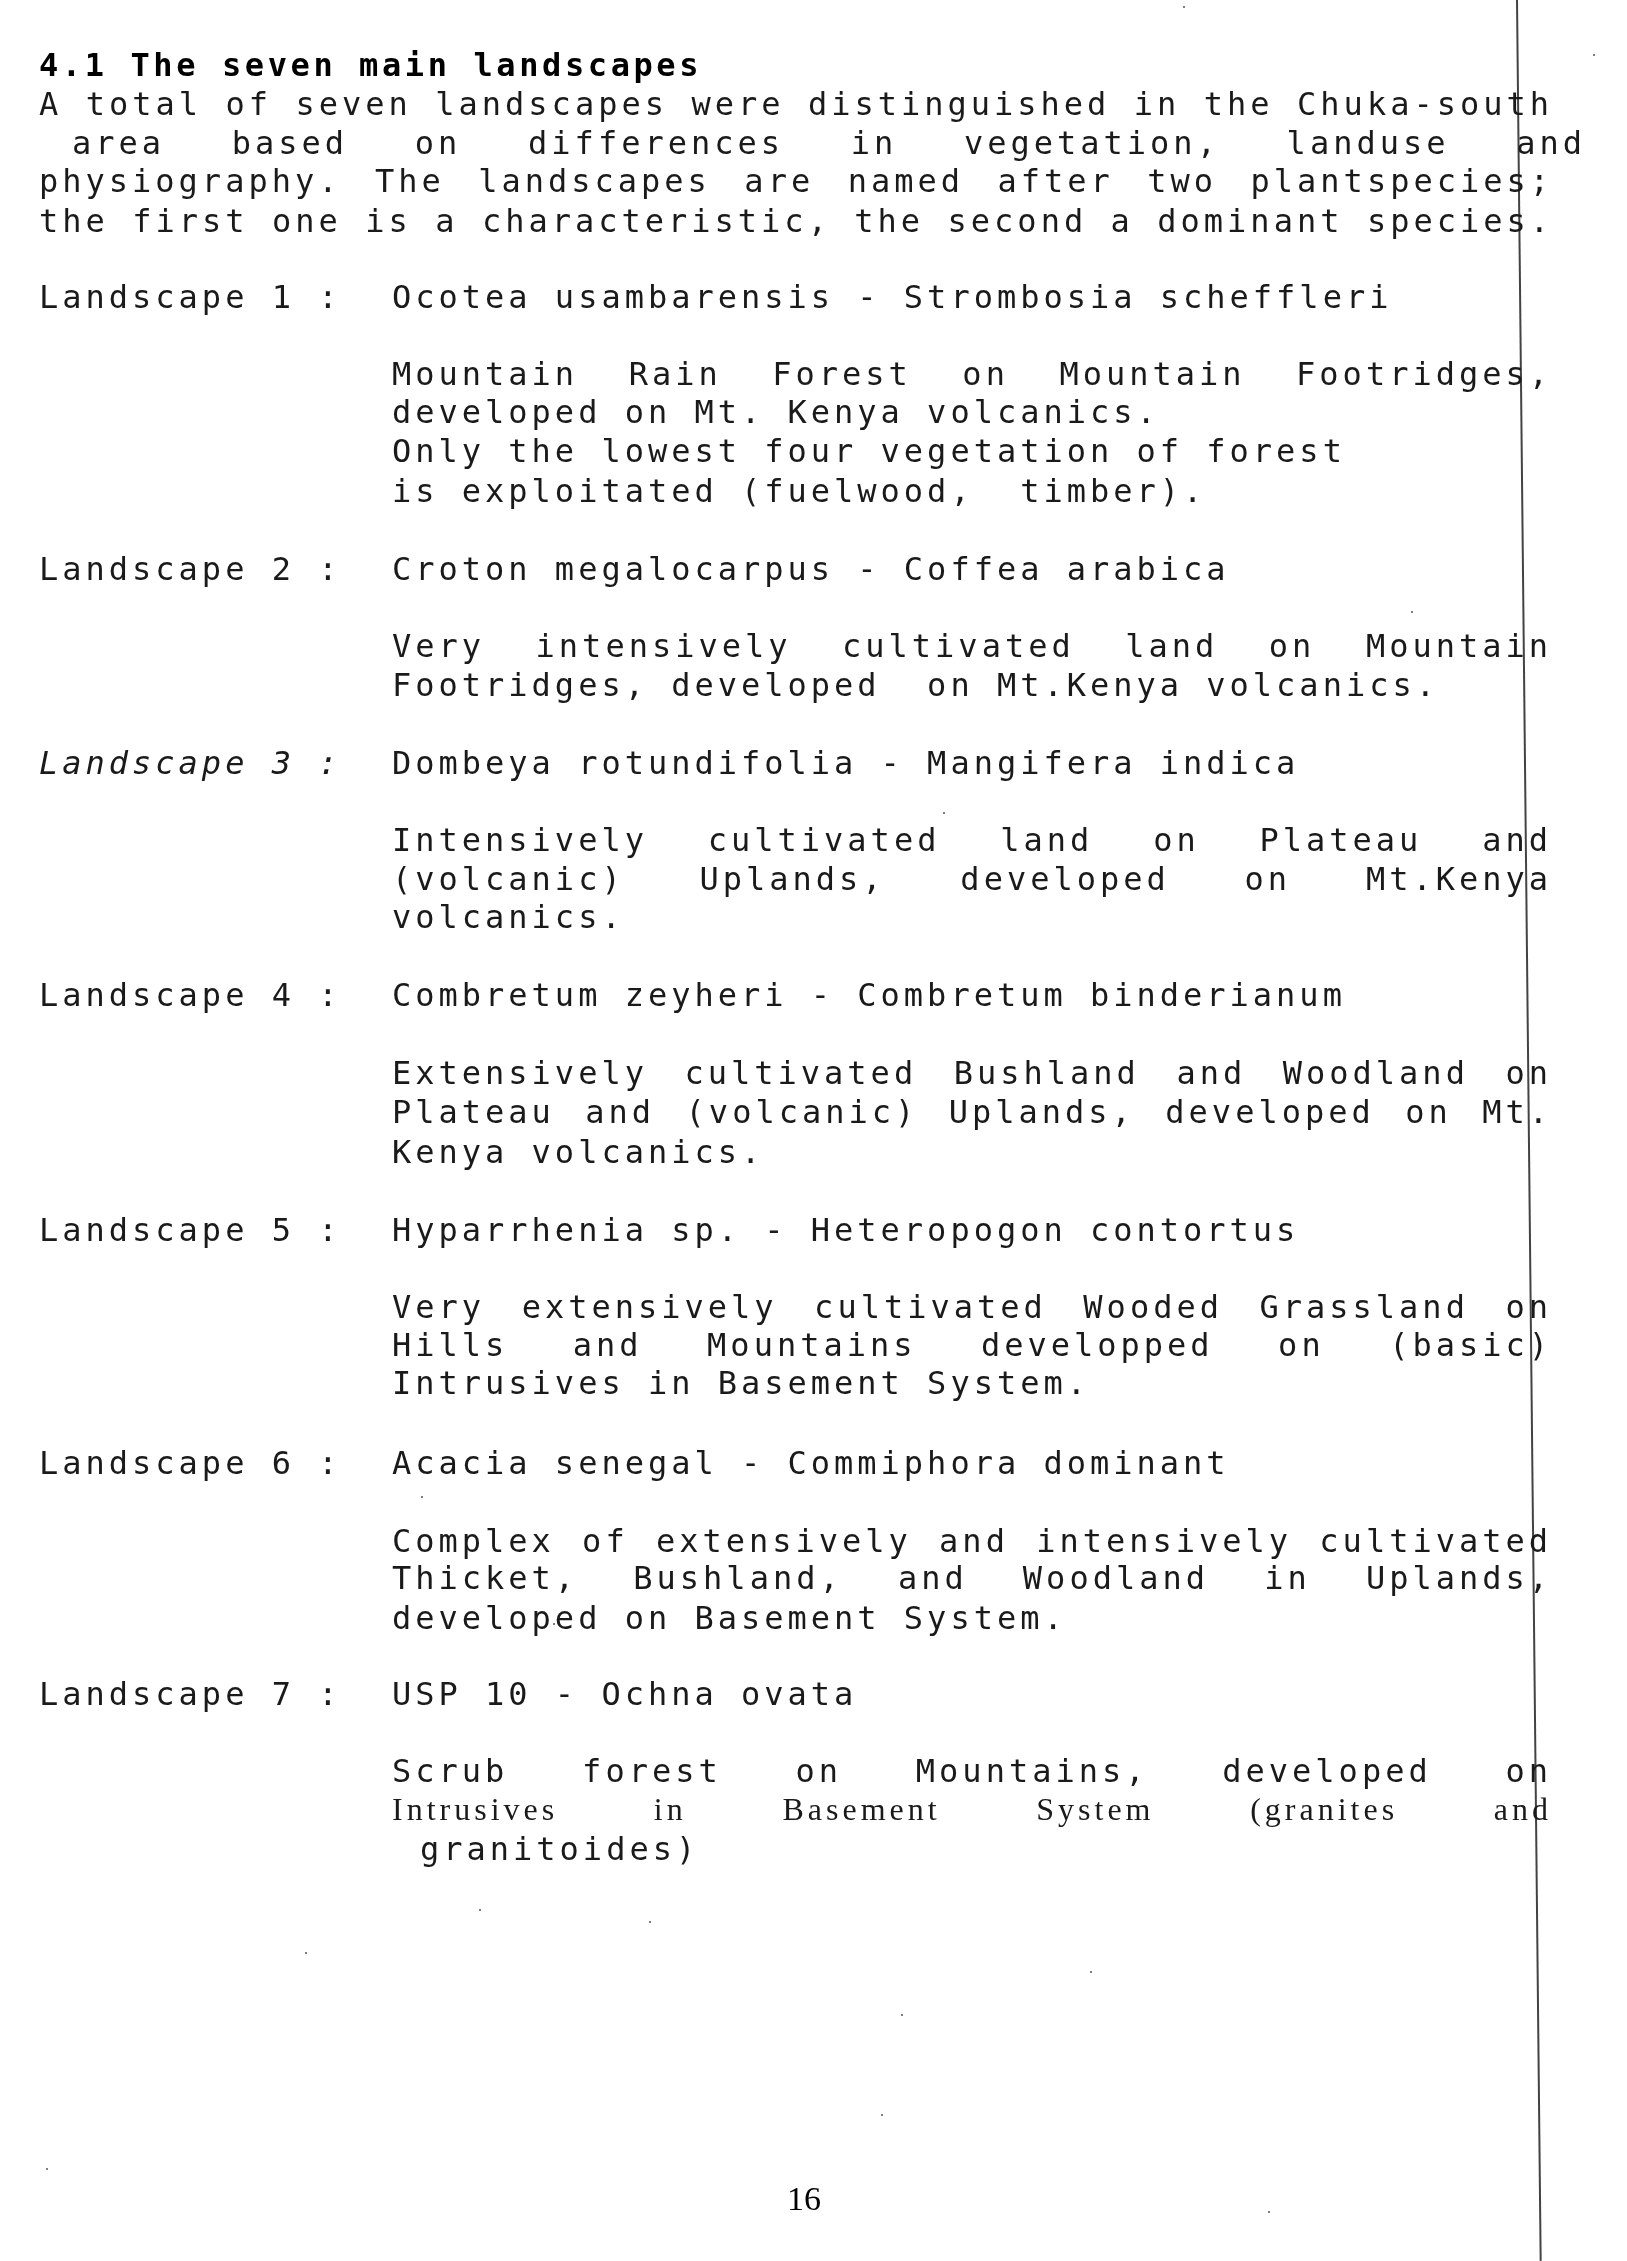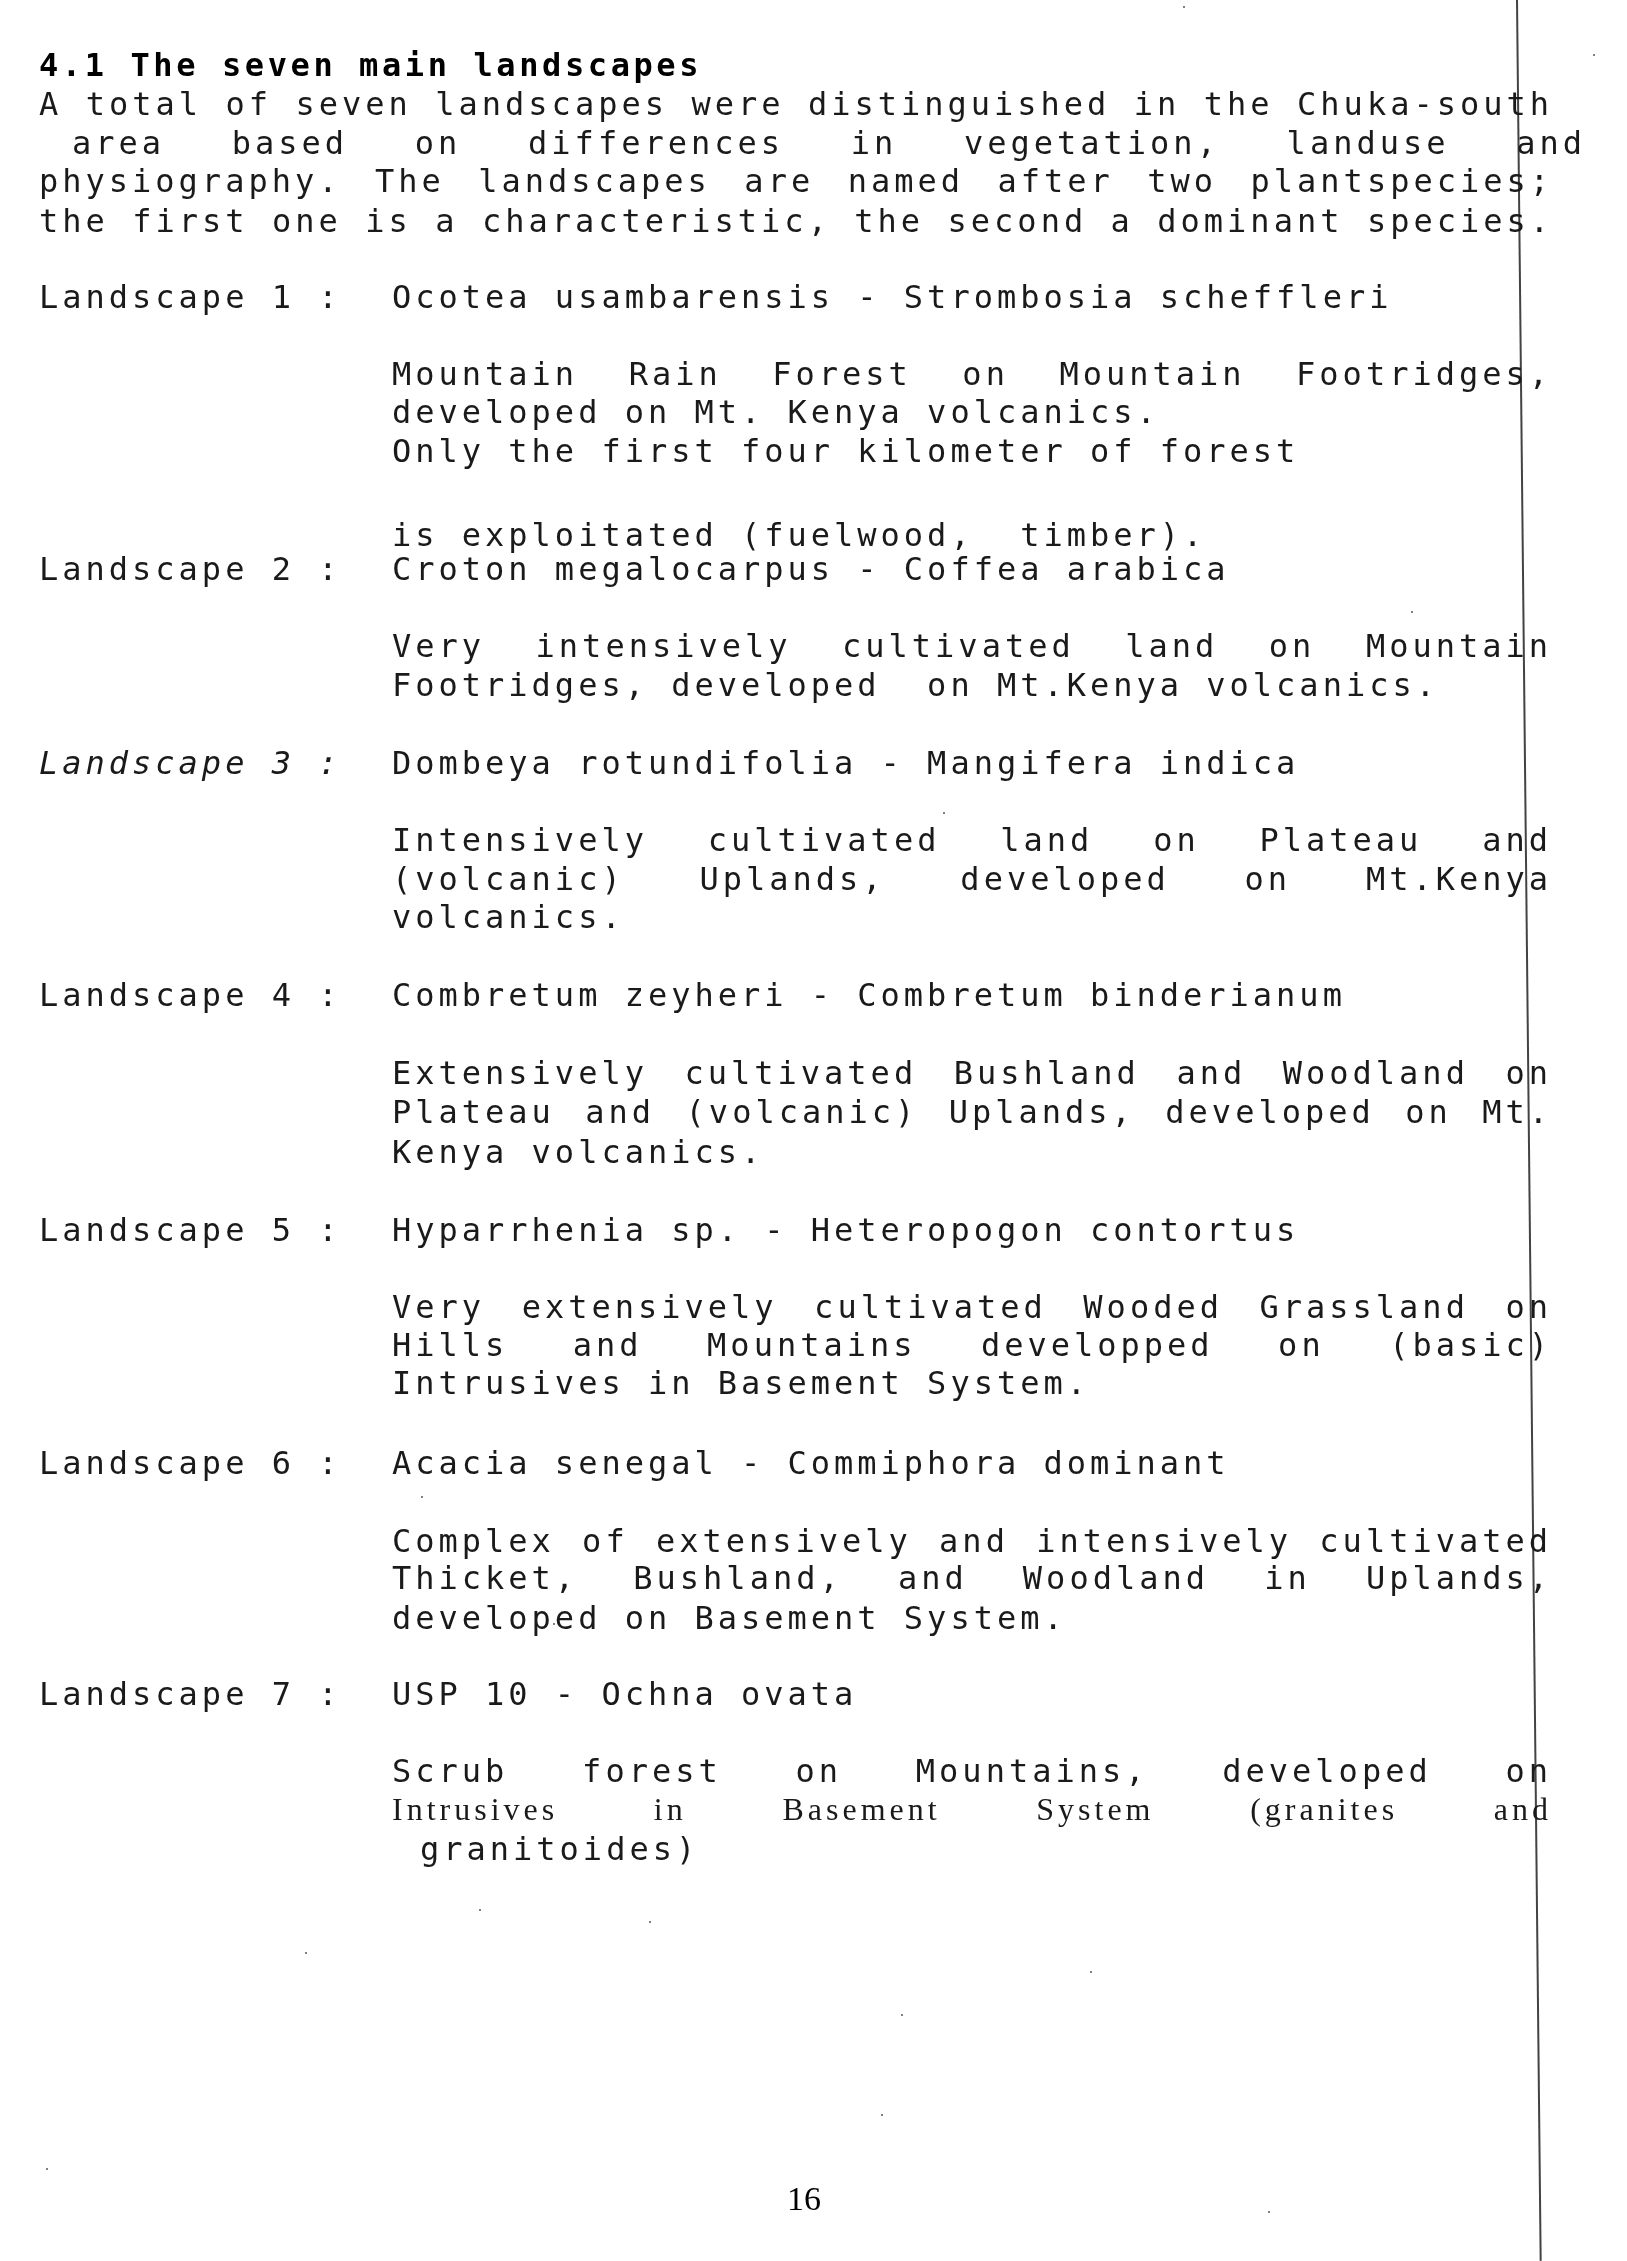--- a/index.html
+++ b/index.html
@@ -82,22 +82,22 @@
 
   <div class="line left justify w-full" style="top:85px;">A total of seven landscapes were distinguished in the Chuka-south</div>
   <div class="line left justify w-full" style="top:124px;margin-left:33px;">area based on differences in vegetation, landuse and</div>
   <div class="line left justify w-full" style="top:162px;">physiography. The landscapes are named after two plantspecies;</div>
   <div class="line left justify w-full" style="top:202px;">the first one is a characteristic, the second a dominant species.</div>
 
   <div class="line left" style="top:278px;">Landscape 1 :</div>
   <div class="line indent" style="top:278px;">Ocotea usambarensis - Strombosia scheffleri</div>
   <div class="line indent justify w-indent" style="top:355px;">Mountain Rain Forest on Mountain Footridges,</div>
   <div class="line indent" style="top:393px;">developed on Mt. Kenya volcanics.</div>
-  <div class="line indent" style="top:432px;">Only the first four kilometer of forest</div>
-  <div class="line indent" style="top:472px;margin-top:44px;">is exploitated (fuelwood,  timber).</div>
+  <div class="line indent" style="top:432px;">Only the lowest four vegetation of forest</div>
+  <div class="line indent" style="top:472px;">is exploitated (fuelwood,  timber).</div>
 
   <div class="line left" style="top:550px;">Landscape 2 :</div>
   <div class="line indent" style="top:550px;">Croton megalocarpus - Coffea arabica</div>
   <div class="line indent justify w-indent" style="top:627px;">Very intensively cultivated land on Mountain</div>
   <div class="line indent" style="top:666px;">Footridges, developed  on Mt.Kenya volcanics.</div>
 
   <div class="line left" style="top:744px;font-style:italic;">Landscape 3 :</div>
   <div class="line indent" style="top:744px;">Dombeya rotundifolia - Mangifera indica</div>
   <div class="line indent justify w-indent" style="top:821px;">Intensively cultivated land on Plateau and</div>
   <div class="line indent justify w-indent" style="top:860px;">(volcanic) Uplands, developed on Mt.Kenya</div>

